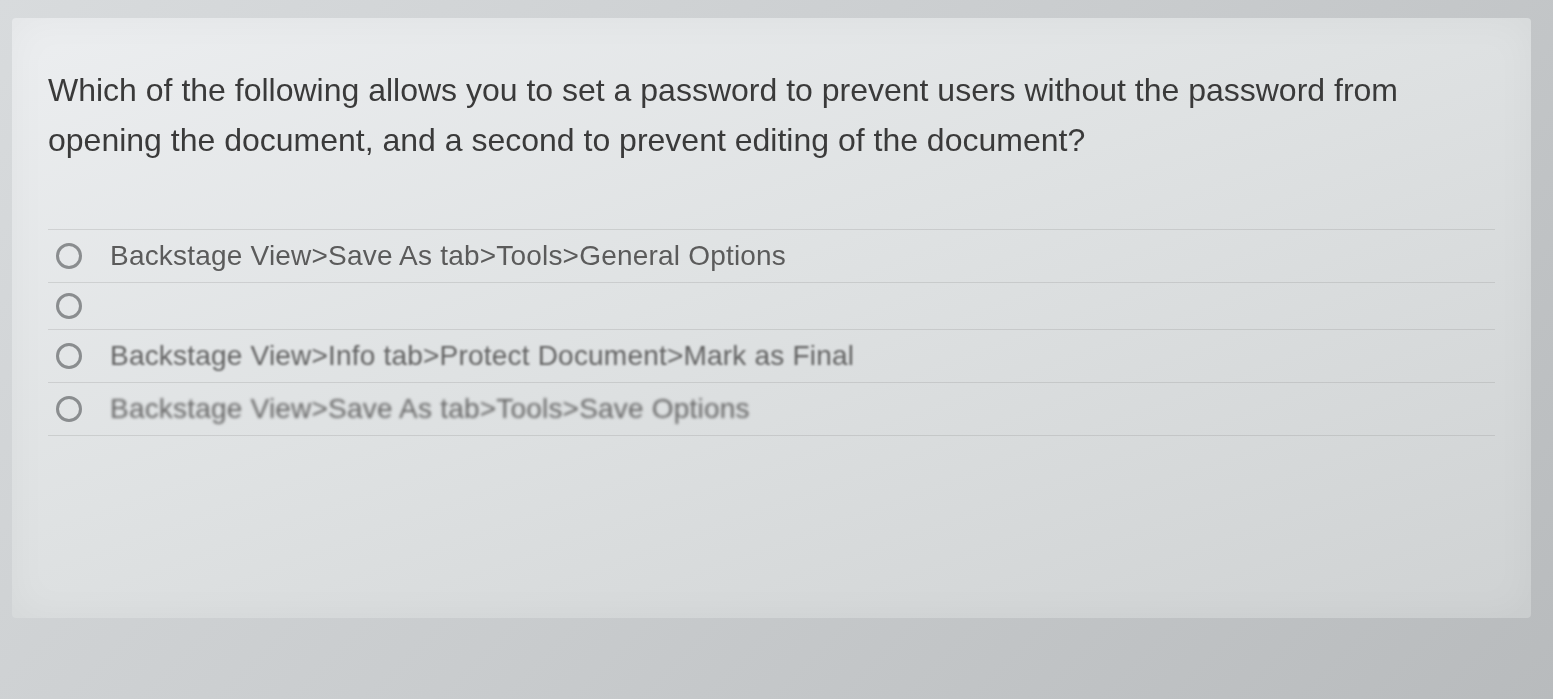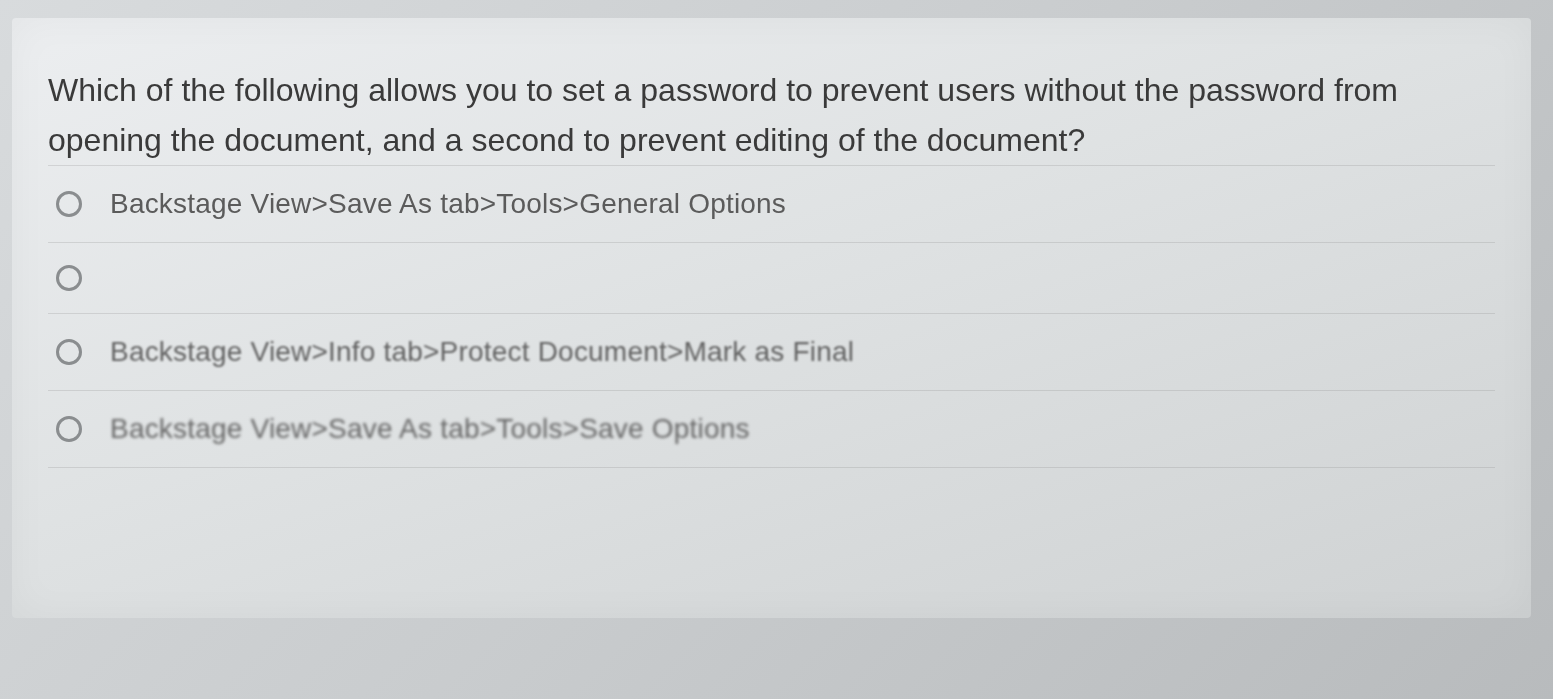--- a/index.html
+++ b/index.html
@@ -17,27 +17,28 @@
     border-radius: 4px;
     padding: 48px 36px 30px 36px;
     box-shadow: inset 0 0 40px rgba(0,0,0,0.04);
     min-height: 600px;
     box-sizing: border-box;
   }
   .question {
     font-size: 32px;
     line-height: 1.55;
     color: #3a3a3a;
+    margin-bottom: 64px;
     font-weight: 400;
     filter: blur(0.3px);
   }
   .option {
     display: flex;
     align-items: center;
-    padding: 22px 8px;
+    padding: 10px 8px;
     border-top: 1px solid rgba(140,140,140,0.25);
     gap: 28px;
   }
   .option:first-of-type {
     border-top: 1px solid rgba(140,140,140,0.15);
   }
   .option:last-of-type {
     border-bottom: 1px solid rgba(140,140,140,0.25);
   }
   .radio {

